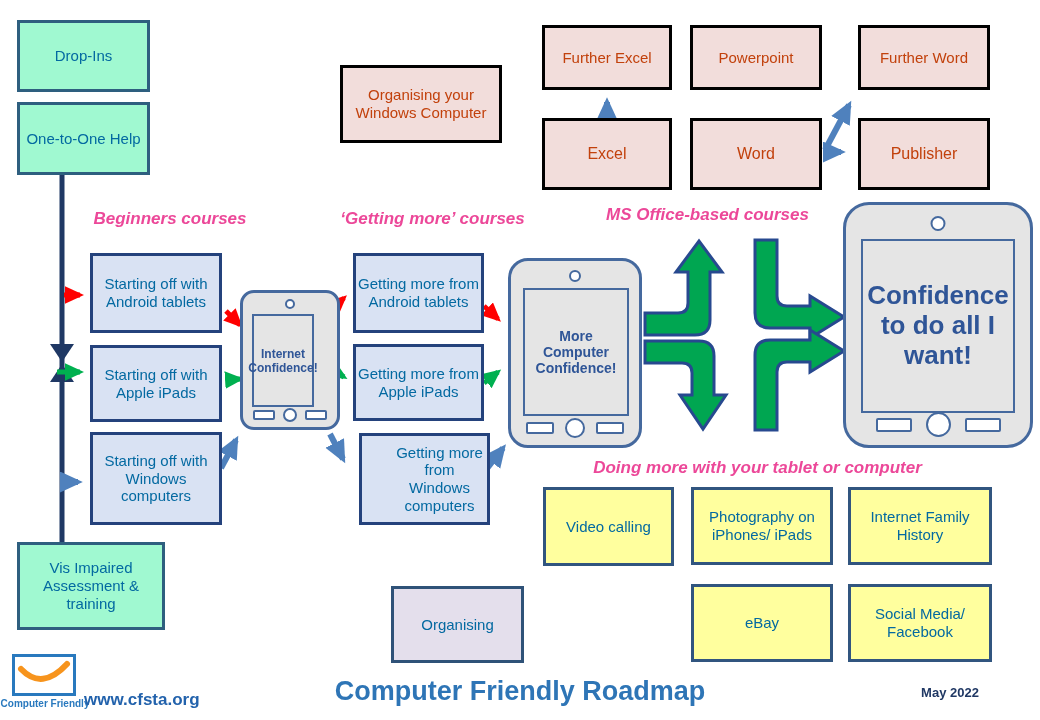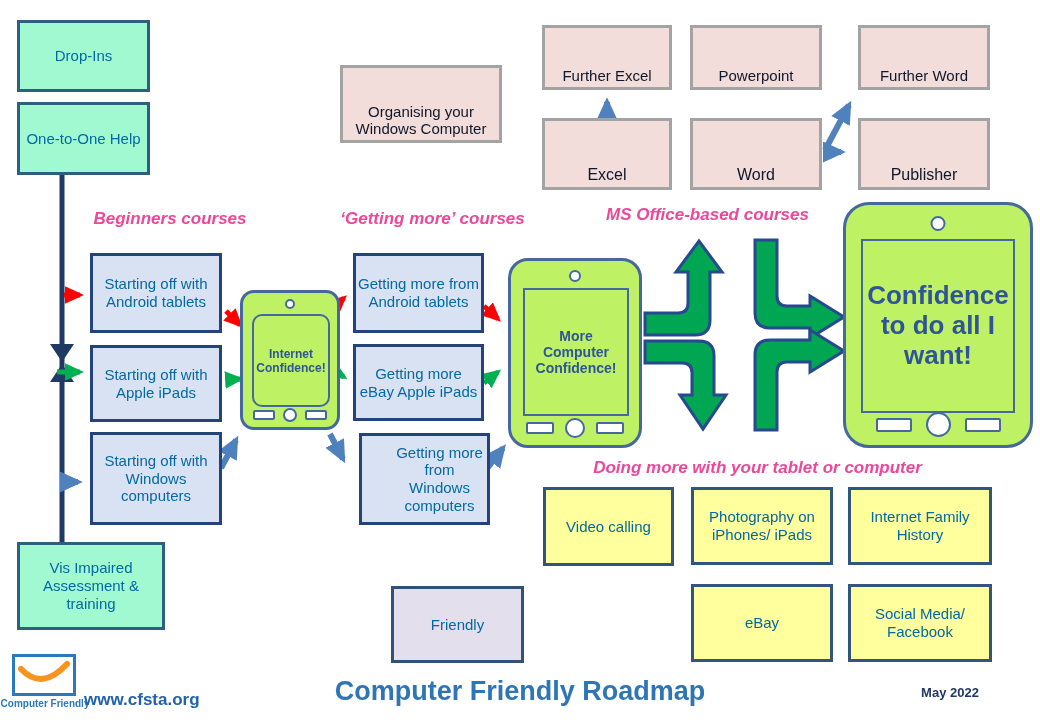--- a/index.html
+++ b/index.html
@@ -1,26 +1,26 @@
 <!DOCTYPE html>
 <html><head>
 <meta charset="utf-8">
 <style>
   html,body{margin:0;padding:0;background:#888;}
   #slide{position:relative;width:1040px;height:720px;background:#ffffff;overflow:hidden;
          font-family:"Liberation Sans",sans-serif;}
   .box{position:absolute;box-sizing:border-box;display:flex;align-items:center;justify-content:center;
        text-align:center;font-size:15px;line-height:1.18;color:#0369a1;padding:2px;}
   .green{background:#A0F9D1;border:3px solid #2E5F7F;}
-  .pink{background:#F2DDDB;border:3px solid #a3a3a3;color:#0f172a;align-items:flex-end;}
+  .pink{background:#F2DDDB;border:3px solid #000000;color:#c2410c;}
   .blue{background:#D9E2F3;border:3px solid #24427C;}
   .yellow{background:#FFFF9E;border:3px solid #31557F;}
   .lavender{background:#E4DFEC;border:3px solid #2F5278;}
   .hdr{position:absolute;font-size:17px;font-weight:bold;font-style:italic;color:#ec4899;text-align:center;}
-  .phone{position:absolute;box-sizing:border-box;border:3px solid #45699E;border-radius:18px;background:#bef264;}
+  .phone{position:absolute;box-sizing:border-box;border:3px solid #45699E;border-radius:18px;background:#e5e5e5;}
   .cam{position:absolute;left:50%;transform:translateX(-50%);border:2px solid #45699E;border-radius:50%;background:#fff;}
   .screen{position:absolute;box-sizing:border-box;border:2px solid #45699E;display:flex;align-items:center;
           justify-content:center;text-align:center;font-weight:bold;color:#2F5597;}
   .homerow{position:absolute;left:0;right:0;display:flex;align-items:center;justify-content:center;}
   .rectbtn{border:2px solid #45699E;border-radius:2px;background:#fff;}
   .homebtn{border:2px solid #45699E;border-radius:50%;background:#fff;}
   svg.overlay{position:absolute;left:0;top:0;pointer-events:none;}
   .title{position:absolute;font-weight:bold;color:#2E75B6;text-align:center;}
   .navy-small{position:absolute;font-weight:bold;color:#203864;}
   .logo-rect{position:absolute;box-sizing:border-box;border:3px solid #2979BE;background:#fff;}
@@ -118,29 +118,29 @@
       <span>Starting off with Apple iPads</span>
     </div>
   <div class="box blue" style="left:90px;top:432px;width:132px;height:93px;">
       <span>Starting off with Windows computers</span>
     </div>
 
   <div class="box blue" style="left:353px;top:253px;width:131px;height:80px;">
       <span>Getting more from Android tablets</span>
     </div>
   <div class="box blue" style="left:353px;top:344px;width:131px;height:77px;">
-      <span>Getting more eBay Apple iPads</span>
+      <span>Getting more from Apple iPads</span>
     </div>
   <div class="box blue" style="left:359px;top:433px;width:131px;height:92px;padding-left:32px;">
       <span>Getting more from Windows computers</span>
     </div>
 
   <div class="phone" style="left:240px;top:290px;width:100px;height:140px;border-radius:14px;">
     <div class="cam" style="top:6px;width:6px;height:6px;"></div>
-    <div class="screen" style="left:9px;top:21px;width:78px;height:93px;font-size:12px;border-radius:10px;">
+    <div class="screen" style="left:9px;top:21px;width:62px;height:93px;font-size:12px;">
         <span>Internet Confidence!</span>
       </div>
     <div class="homerow" style="bottom:5px;gap:8px;">
       <div class="rectbtn" style="width:18px;height:6px;"></div>
       <div class="homebtn" style="width:10px;height:10px;"></div>
       <div class="rectbtn" style="width:18px;height:6px;"></div>
     </div>
   </div>
 
   <div class="phone" style="left:508px;top:258px;width:134px;height:190px;border-radius:20px;">
@@ -177,21 +177,21 @@
       <span>Internet Family History</span>
     </div>
   <div class="box yellow" style="left:691px;top:584px;width:142px;height:78px;">
       <span>eBay</span>
     </div>
   <div class="box yellow" style="left:848px;top:584px;width:144px;height:78px;">
       <span>Social Media/ Facebook</span>
     </div>
 
   <div class="box lavender" style="left:391px;top:586px;width:133px;height:77px;">
-      <span>Friendly</span>
+      <span>Organising</span>
     </div>
 
   <div class="logo-rect" style="left:12px;top:654px;width:64px;height:42px;">
     <svg width="58" height="36" viewBox="0 0 58 36">
       <path d="M6,12 Q27,34 52,7" fill="none" stroke="#F7941D" stroke-width="6" stroke-linecap="round"></path>
     </svg>
   </div>
   <div class="logo-cap" style="left:0px;top:698px;width:90px;">Computer Friendly</div>
   <div class="url" style="left:84px;top:690px;">www.cfsta.org</div>
   <div class="title" style="left:300px;top:676px;width:440px;font-size:27px;">Computer Friendly Roadmap</div>

